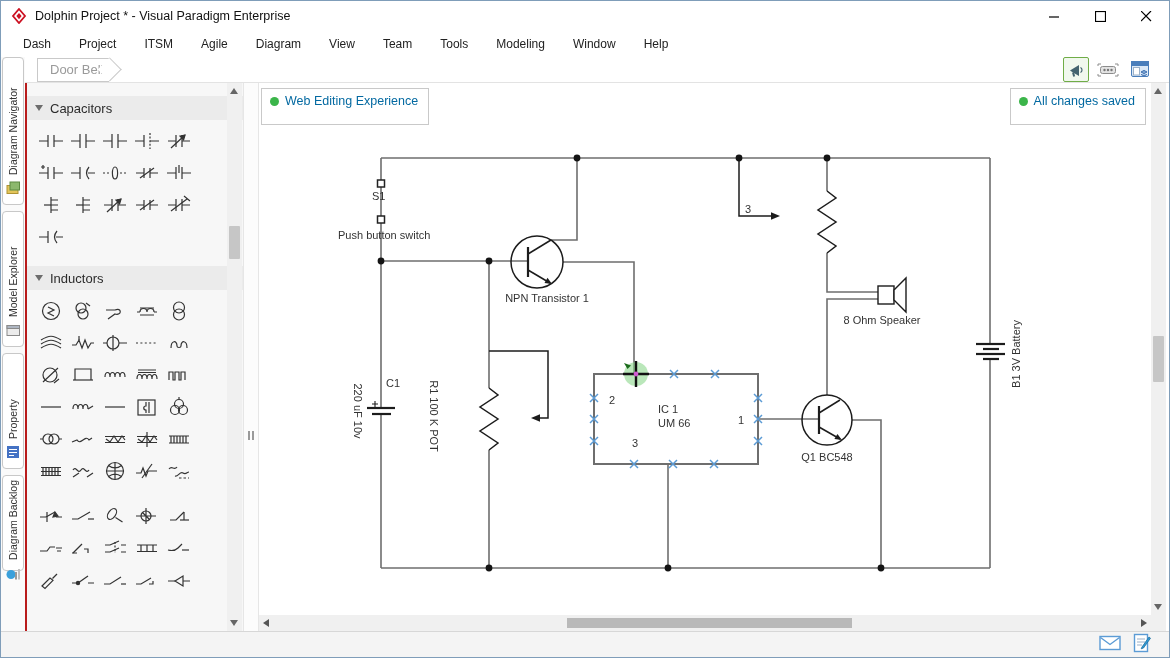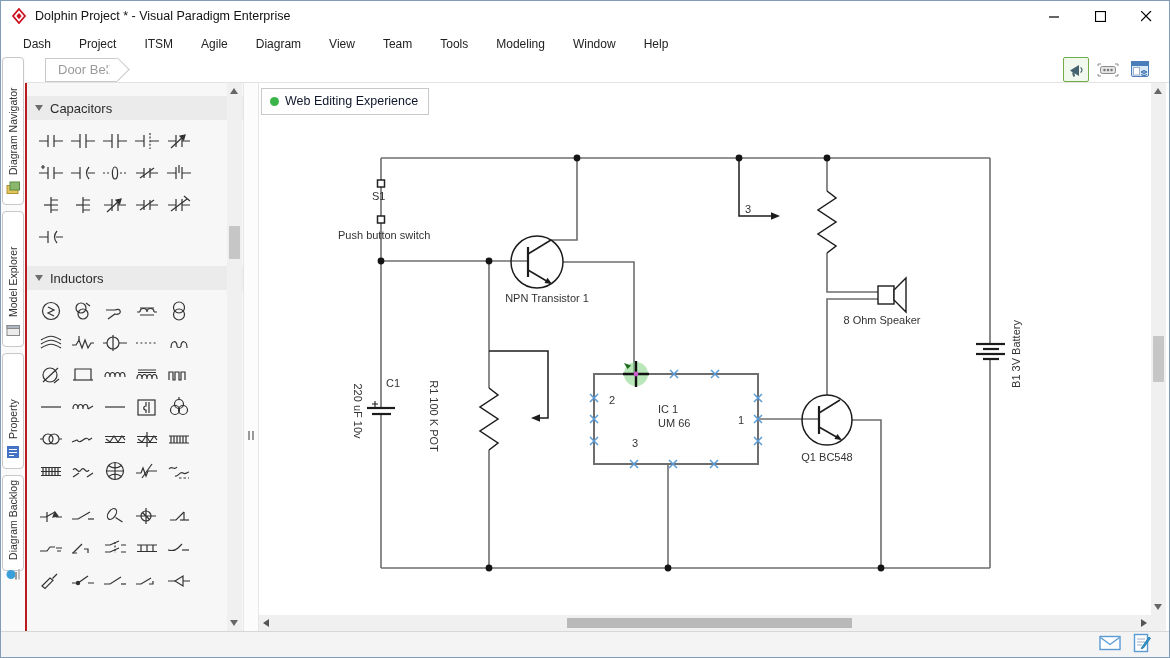--- a/index.html
+++ b/index.html
@@ -12,21 +12,21 @@
   #titlebar{position:absolute;left:0;top:0;width:100%;height:30px;background:#fff;display:flex;align-items:center;}
   #app-logo{margin:0 8px 0 10px;display:flex;}
   #title-text{font-size:12.5px;color:#111;}
   #win-controls{position:absolute;right:0;top:0;height:30px;display:flex;}
   .winbtn{width:46px;height:30px;display:flex;align-items:center;justify-content:center;cursor:default;}
   
   #menubar{position:absolute;left:0;top:30px;width:100%;height:26px;background:#fff;display:flex;align-items:center;padding-left:8px;box-sizing:border-box;}
   .menu-item{font-size:12px;color:#222;padding:4px 14px;}
   
   #tabrow-line{position:absolute;left:24px;top:81px;width:1146px;height:1px;background:#e3e3e3;}
-  #doorbell-tab{position:absolute;left:44px;top:57px;height:24px;box-sizing:border-box;
+  #doorbell-tab{position:absolute;left:36px;top:57px;height:24px;box-sizing:border-box;
     border:1px solid #c9c9c9;border-right:none;background:#fff;color:#9a9a9a;
     font-size:13px;line-height:22px;padding:0 6px 0 12px;}
   #doorbell-tab::after{content:'';position:absolute;right:-9px;top:2.4px;width:16.4px;height:16.4px;
     transform:rotate(45deg);border-top:1px solid #c9c9c9;border-right:1px solid #c9c9c9;background:#fff;}
   #top-icons{position:absolute;right:16px;top:56px;display:flex;gap:6px;align-items:center;}
   .topicon{width:24px;height:23px;display:flex;align-items:center;justify-content:center;border:1px solid transparent;border-radius:2px;}
   .topicon.selected{border-color:#70ad47;background:#f1f8ee;}
   
   #side-strip{position:absolute;left:0;top:56px;width:24px;height:574px;background:#fafafa;}
   .vtab{width:22px;margin:0 0 6px 1px;background:#fff;border:1px solid #c8c8c8;border-radius:4px;
@@ -46,22 +46,22 @@
   .sb-thumb{position:absolute;left:2px;width:11px;background:#c6c6c6;border-radius:1px;}
   .arr{position:absolute;left:3px;width:0;height:0;border-left:4.5px solid transparent;border-right:4.5px solid transparent;}
   .arr.up{border-bottom:6px solid #666;}
   .arr.down{border-top:6px solid #666;}
   
   #splitter{position:absolute;left:242px;top:82px;width:16px;height:548px;background:#fcfcfc;border-left:1px solid #e6e6e6;border-right:1px solid #e6e6e6;box-sizing:border-box;}
   #splitter .grip{position:absolute;left:4px;top:348px;width:2px;height:9px;background:#9a9a9a;}
   #splitter .grip+.grip{left:8px;}
   
   #canvas{position:absolute;left:258px;top:82px;width:892px;height:532px;background:#fff;overflow:hidden;}
-  .badge{position:absolute;top:5px;background:#fff;border:1px solid #c9c9c9;font-size:12.5px;color:#0f172a;
-    padding:5px 10px 6px 8px;display:flex;align-items:center;gap:6px;white-space:nowrap;}
+  .badge{position:absolute;top:5px;background:#fff;border:1px solid #c9c9c9;font-size:12.5px;color:#0369a1;
+    padding:5px 10px 16px 8px;display:flex;align-items:center;gap:6px;white-space:nowrap;}
   .badge .dot{width:9px;height:9px;border-radius:50%;background:#3bb54a;display:inline-block;}
   #badge-web{left:2px;}
   #badge-saved{right:5px;}
   
   #vscroll{position:absolute;left:1150px;top:82px;width:15px;height:532px;background:#f0f0f0;}
   #hscroll{position:absolute;left:258px;top:614px;width:892px;height:16px;background:#f0f0f0;}
   #hscroll .hthumb{position:absolute;top:3px;height:10px;background:#b9b9b9;}
   .harr{position:absolute;top:4px;width:0;height:0;border-top:4.5px solid transparent;border-bottom:4.5px solid transparent;}
   .harr.left{border-right:6px solid #555;}
   .harr.right{border-left:6px solid #555;}
@@ -581,20 +581,24 @@
   <div id="splitter">
       <span class="grip"></span>
       <span class="grip"></span>
     </div>
 
   <div id="canvas">
     <div class="badge" id="badge-web">
       <span class="dot"></span>
       <span>Web Editing Experience</span>
     </div>
+    <div class="badge" id="badge-saved">
+      <span class="dot"></span>
+      <span>All changes saved</span>
+    </div>
 
     <svg width="892" height="532" viewBox="258 82 892 532">
       <g stroke="#6e6e6e" stroke-width="1.6" fill="none">
         <path d="M380 157H989"></path>
         <path d="M380 157V407M380 413V567"></path>
         <path d="M380 567H989"></path>
         <path d="M989 157V342M989 359V567"></path>
         <path d="M380 260H527"></path>
         <path d="M488 260V387M488 449V567"></path>
         <path d="M550 239H576V157"></path>

